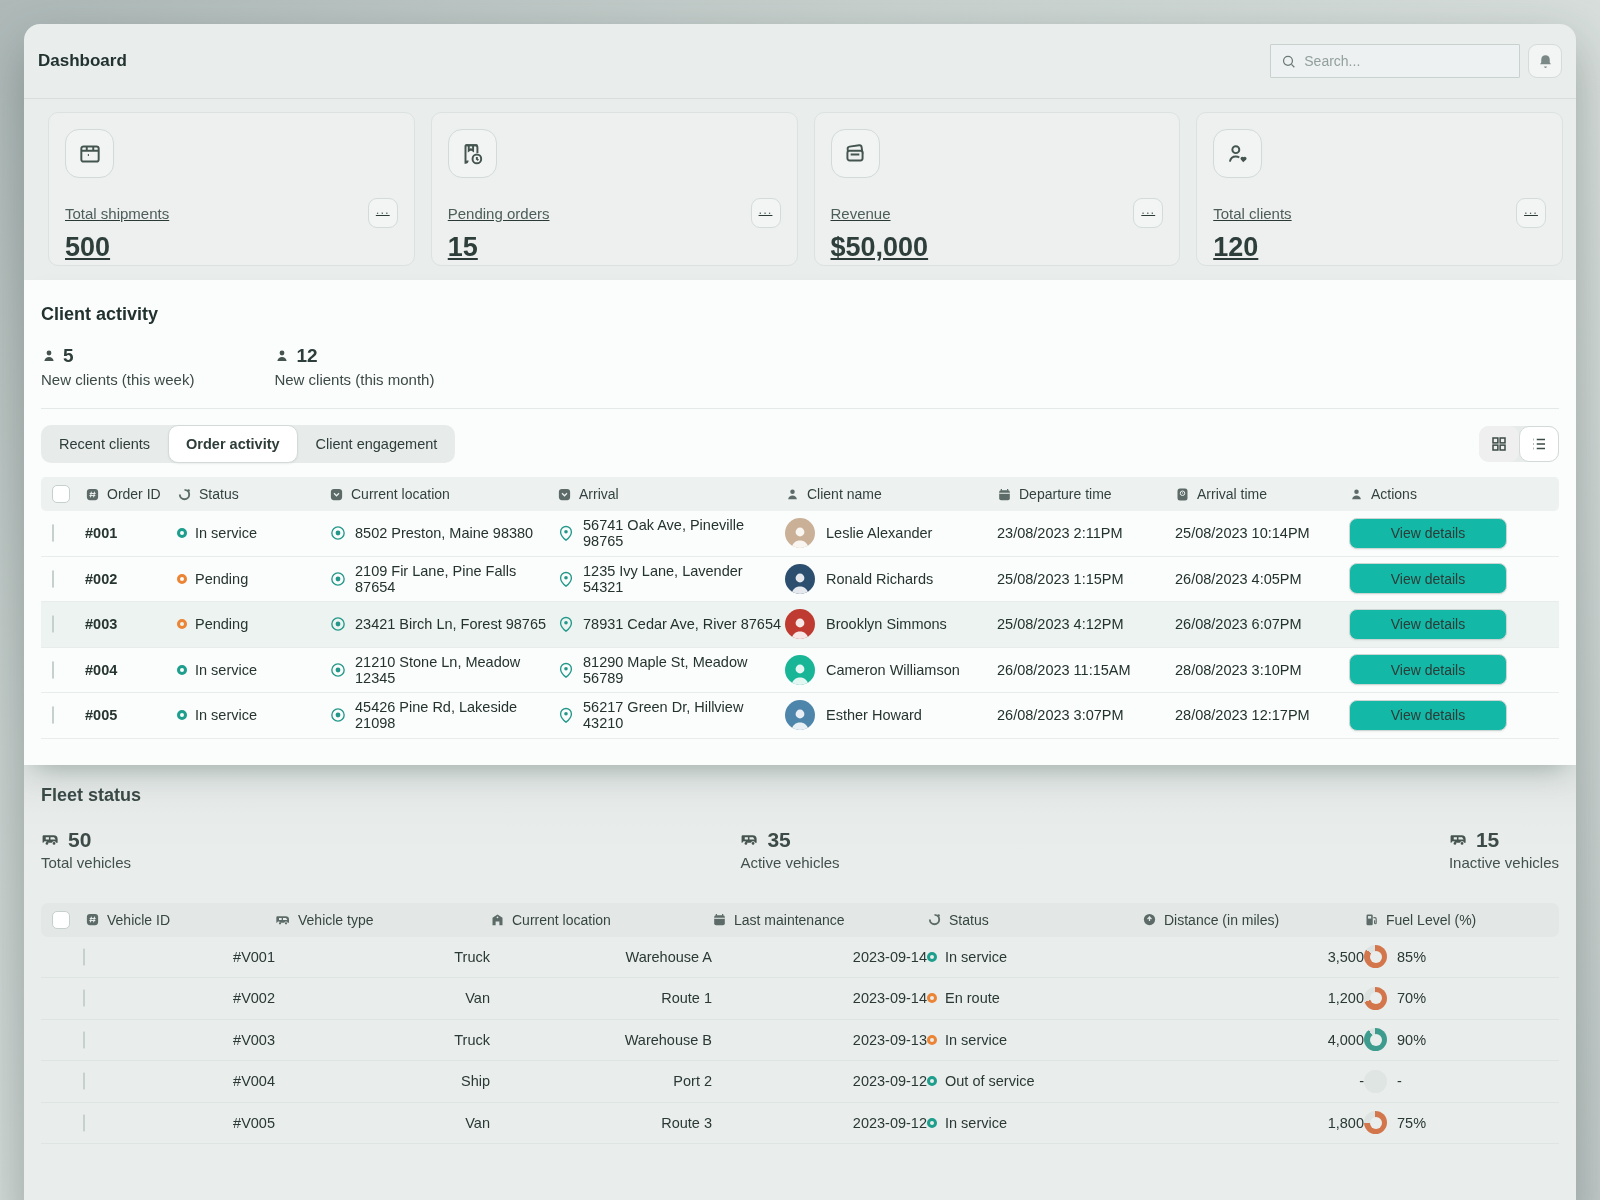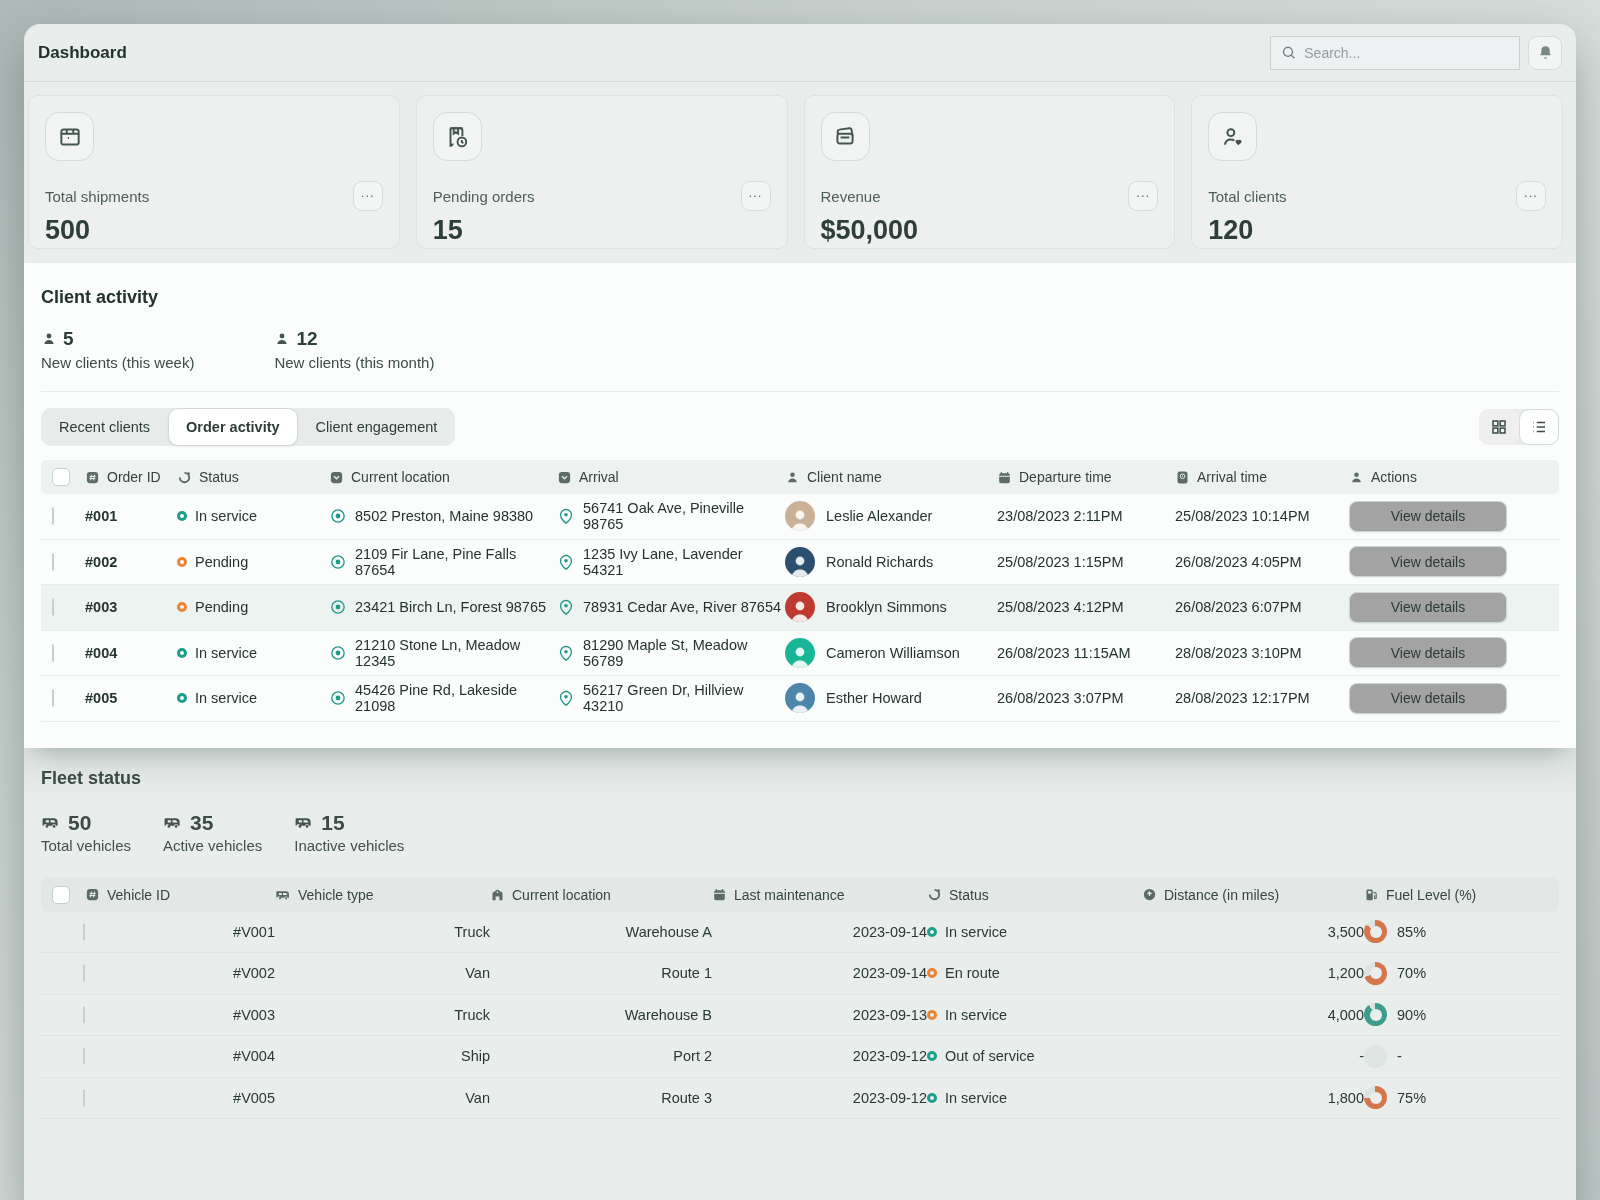--- a/index.html
+++ b/index.html
@@ -10,41 +10,41 @@
     color:#2b3a36;
   }
   .window {
     position:absolute; left:24px; top:24px; width:1552px; height:1200px;
     background:#e9edec; border-radius:16px 16px 0 0;
     box-shadow: 0 20px 50px rgba(40,55,52,.35);
     overflow:hidden;
   }
   
   .topbar {
-    height:58px; display:flex; align-items:center; justify-content:space-between;
+    height:75px; display:flex; align-items:center; justify-content:space-between;
     padding:0 14px 0 14px; border-bottom:1px solid #d7dedc;
   }
   .topbar h1 { font-size:17px; font-weight:bold; color:#22332f; }
   .topbar-right { display:flex; align-items:center; gap:8px; }
   .search {
     width:250px; height:34px; border:1px solid #c7d1ce; border-radius:1px;
     display:flex; align-items:center; gap:8px; padding:0 10px;
     background:rgba(255,255,255,.25);
   }
   .search input {
     border:none; outline:none; background:transparent; font-size:14px;
     color:#45534f; width:100%; font-family:"Liberation Sans",sans-serif;
   }
   .search input::placeholder { color:#92a09d; }
   .bell-btn {
     width:34px; height:34px; border:1px solid #d5dcda; border-radius:9px;
     background:#f2f5f4; display:flex; align-items:center; justify-content:center; cursor:pointer;
   }
   
-  .cards { display:flex; gap:16px; padding:13px 13px 0 4px; }
+  .cards { display:flex; gap:16px; padding:13px 13px 0 24px;text-decoration:underline; }
   .card {
     flex:1; background:#edf0ef; border:1px solid #dbe2e0; border-radius:10px;
     padding:16px 16px 18px 16px; height:154px; position:relative;
   }
   .card-icon {
     width:49px; height:49px; border:1px solid #d2dbd8; border-radius:14px;
     display:flex; align-items:center; justify-content:center; color:#44544f;
     background:rgba(255,255,255,.25);
   }
   .card-label-row { display:flex; align-items:center; justify-content:space-between; margin-top:20px; }
@@ -100,31 +100,31 @@
   .loc-cell { display:flex; align-items:center; gap:8px; color:#24332e; }
   .loc-cell .ic { color:#23988a; flex:0 0 auto; }
   .client-cell { display:flex; align-items:center; gap:11px; }
   .avatar {
     width:30px; height:30px; border-radius:50%; overflow:hidden; position:relative; flex:0 0 auto;
     display:flex; align-items:flex-end; justify-content:center;
   }
   .avatar svg { width:24px; height:24px; color:rgba(255,255,255,.88); }
   .time-cell { color:#22322d; }
   .details-btn {
-    width:158px; height:31px; border:1px solid #ccd6d3; border-radius:8px; background:#a3a3a3;
+    width:158px; height:31px; border:1px solid #ccd6d3; border-radius:8px; background:#14b8a6;
     font-size:14px; color:#2c3b37; cursor:pointer; font-family:"Liberation Sans",sans-serif;
     box-shadow:0 1px 2px rgba(50,70,65,.07); justify-self:start;
   }
   
   .lower {
     padding:20px 17px 0 17px; position:relative;
     background:linear-gradient(180deg,#dde3e1 0%, #e7ebea 50px, #e9edec 90px);
   }
   .lower h2 { font-size:18px; font-weight:bold; color:#3a4a46; margin-bottom:22px; }
-  .fleet-stats { display:flex; gap:32px; margin-bottom:24px; }
+  .fleet-stats { display:flex; gap:81px; margin-bottom:32px;justify-content:space-between; }
   .fleet-stat .num-row { display:flex; align-items:center; gap:8px; font-size:21px; font-weight:bold; color:#3c4b47; }
   .fleet-stat .lbl { font-size:15px; color:#42514d; margin-top:2px; }
   .f-grid { display:grid; grid-template-columns:44px 190px 215px 222px 215px 215px 222px 1fr; align-items:center; }
   .f-head { background:#e3e8e6; border-radius:7px; height:34px; font-size:14px; color:#36453f; }
   .f-row { height:41.5px; border-bottom:1px solid #dee4e2; font-size:14.5px; color:#2a3935;text-align:right; }
   .fuel-cell { display:flex; align-items:center; gap:10px; }
   .donut { width:23px; height:23px; border-radius:50%; position:relative; flex:0 0 auto; }
   .donut::after {
     content:""; position:absolute; left:5.5px; top:5.5px; width:12px; height:12px;
     border-radius:50%; background:#e9edec;

